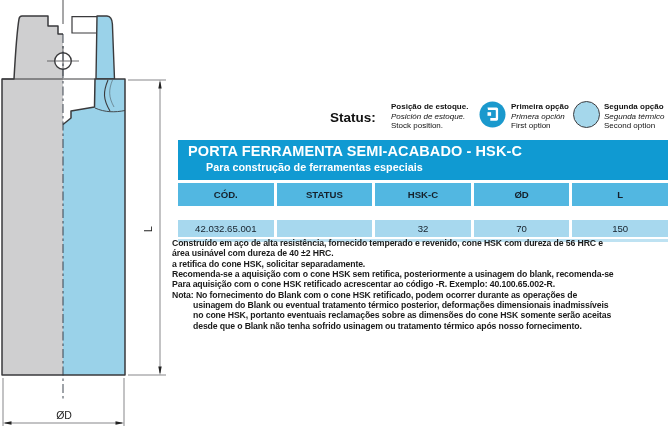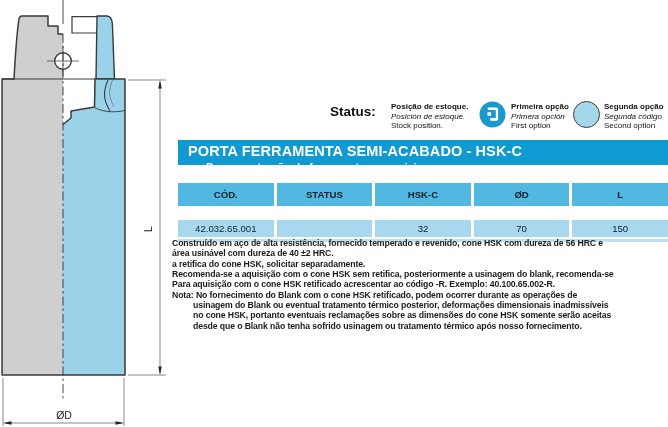--- a/index.html
+++ b/index.html
@@ -6,34 +6,34 @@
   html,body { background:#e8e8e8; }
   .page {
     position:relative; width:668px; height:427px; background:#fff;
     font-family:"Liberation Sans", sans-serif; overflow:hidden;
     margin:0 auto;
   }
   .drawing { position:absolute; left:0; top:0; }
 
   
   .legend { position:absolute; left:328px; top:98px; width:340px; height:36px; }
-  .status-label { position:absolute; left:2px; top:6px; font-size:13.5px; font-weight:bold; color:#111; }
+  .status-label { position:absolute; left:2px; top:12px; font-size:13.5px; font-weight:bold; color:#111; }
   .leg-block { position:absolute; top:4px; font-size:8px; line-height:9.6px; color:#111; white-space:nowrap; }
   .leg-block .b { font-weight:bold; }
   .leg-block .i { font-style:italic; }
   .lb-stock  { left:63px; }
   .lb-first  { left:183px; }
   .lb-second { left:276px; }
   .opt-icon { position:absolute; top:3px; }
   .oi-first  { left:151px; }
   .oi-second { left:245px; width:27px; height:27px; border-radius:50%;
                border:1.6px solid #3d3d40; background:#A5D7EB; }
 
   
-  .title-bar { position:absolute; left:178px; top:140px; width:490px; height:25px;
+  .title-bar { position:absolute; left:178px; top:140px; width:490px; height:40px;
                background:#109AD2; color:#fff; padding:3px 0 0 10px; }
   .title-bar .title { font-size:14.5px; font-weight:bold; letter-spacing:0.1px; }
   .title-bar .subtitle { font-size:10.8px; font-weight:bold; margin-top:2px;padding-left:18px; }
 
   
   .tbl { position:absolute; left:178px; top:183px; width:490px; }
   .tbl-row { display:flex; gap:3px; }
   .tbl-row + .tbl-row { margin-top:14px; }
   .cell { flex:1; display:flex; align-items:center; justify-content:center;
           color:#15202b; }
@@ -111,21 +111,21 @@
     </svg>
     <div class="leg-block lb-first">
       <div class="b">Primeira opção</div>
       <div class="i">Primera opción</div>
       <div>First option</div>
     </div>
 
     <span class="opt-icon oi-second"></span>
     <div class="leg-block lb-second">
       <div class="b">Segunda opção</div>
-      <div class="i">Segunda código</div>
+      <div class="i">Segunda térmico</div>
       <div>Second option</div>
     </div>
   </div>
 
   <div class="title-bar">
     <div class="title">PORTA FERRAMENTA SEMI-ACABADO - HSK-C</div>
     <div class="subtitle">Para construção de ferramentas especiais</div>
   </div>
 
   <div class="tbl">

